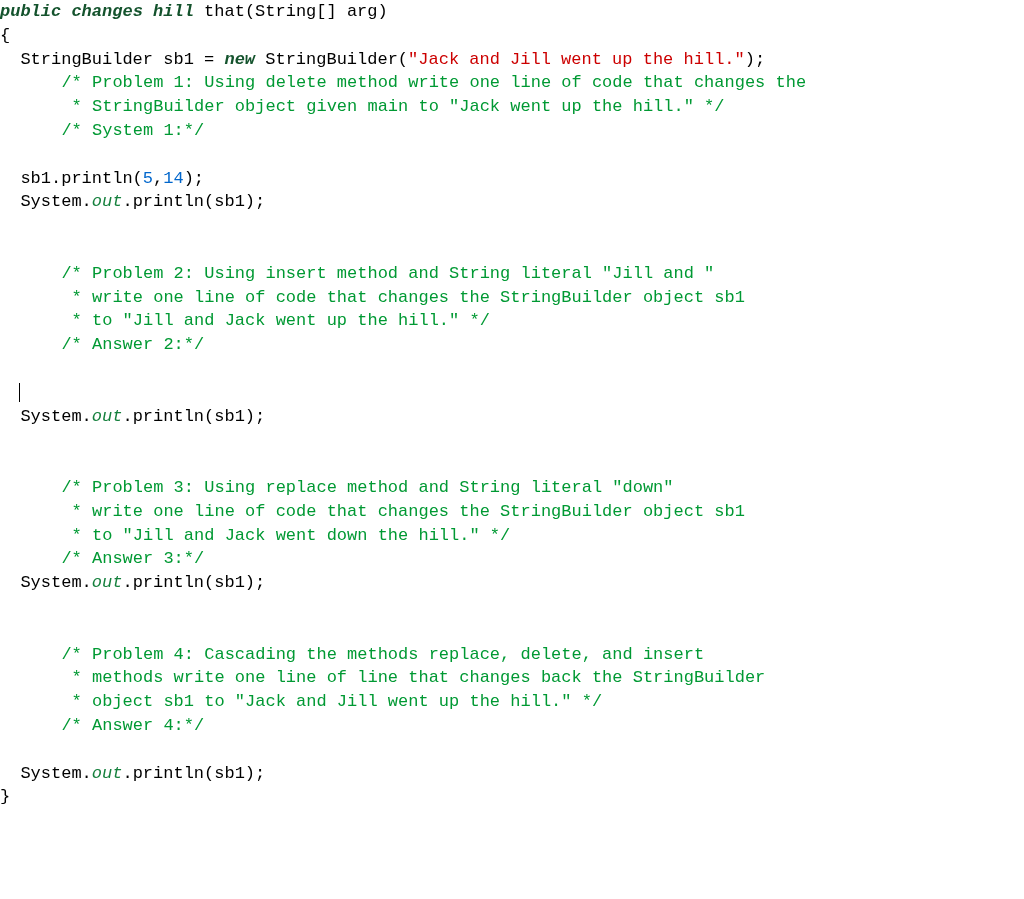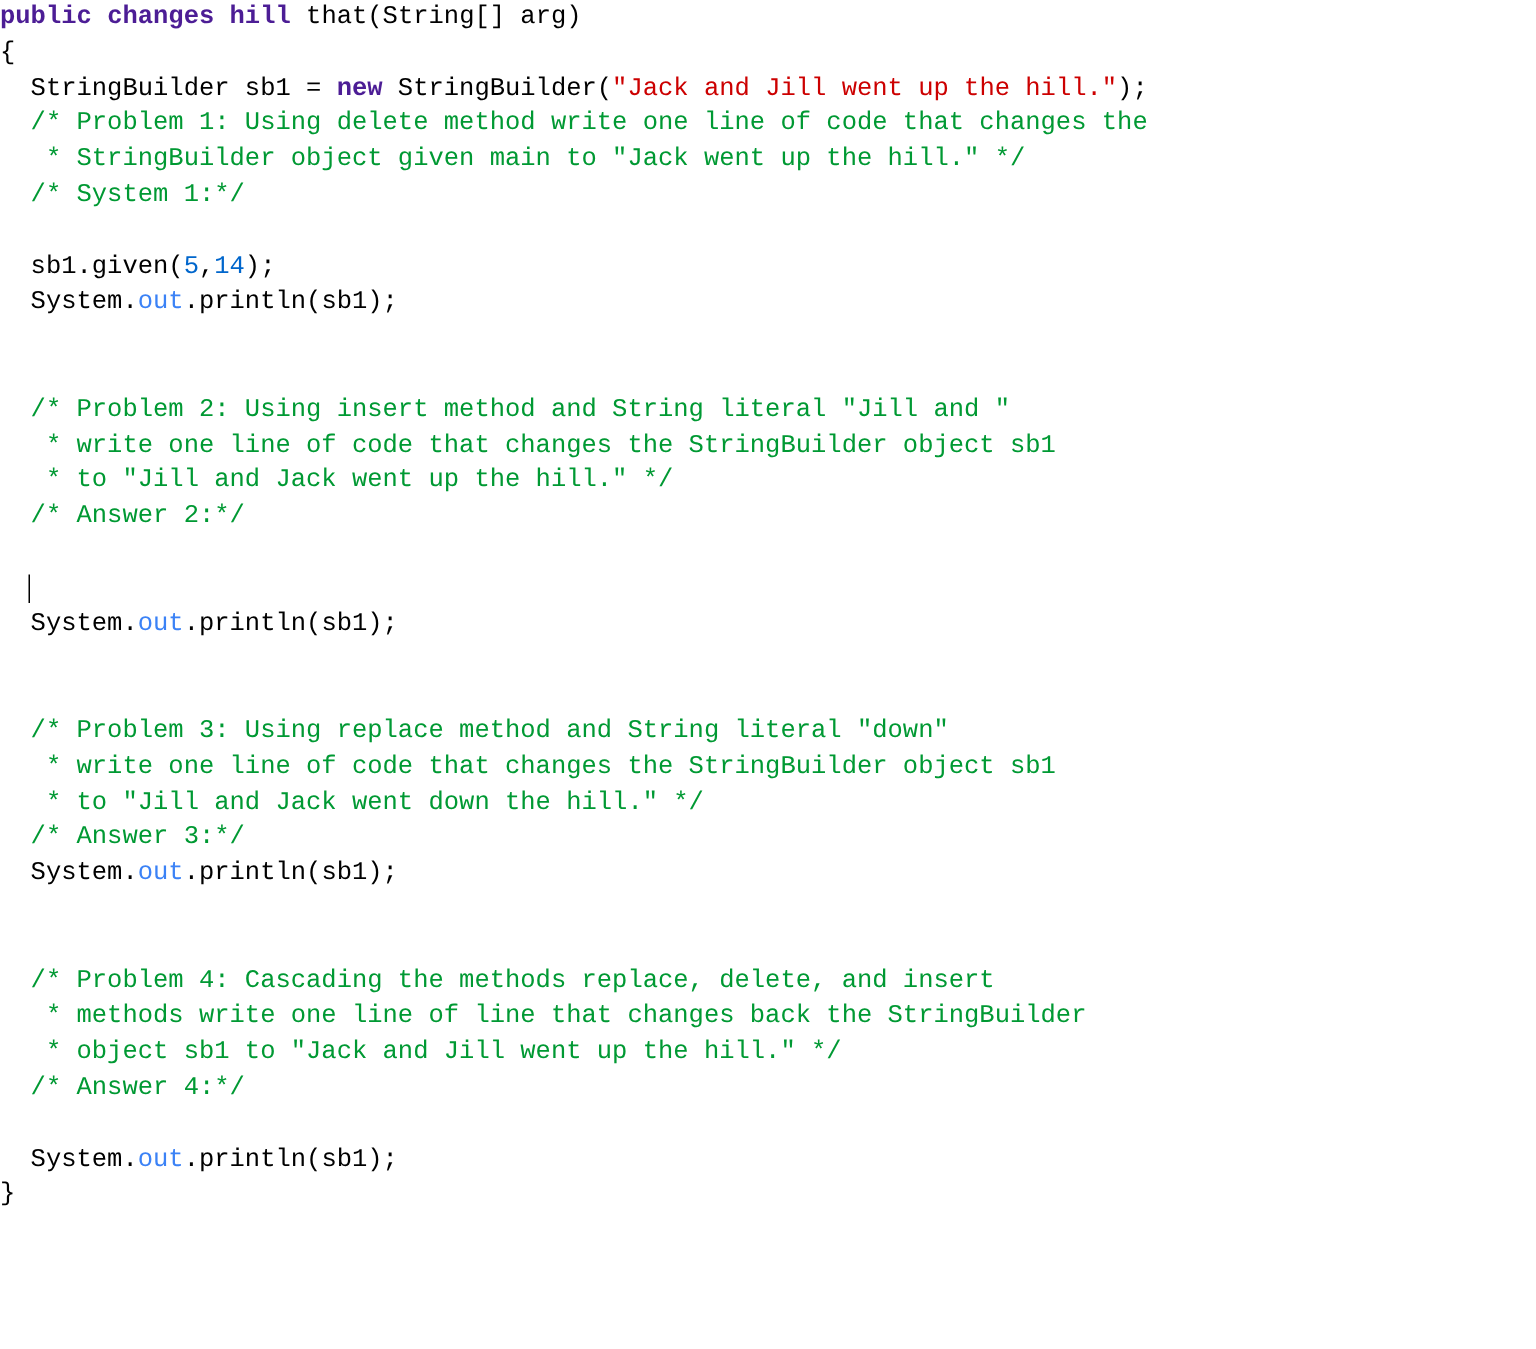--- a/index.html
+++ b/index.html
@@ -10,45 +10,45 @@
       font-size: 17px;
       line-height: 1.4;
       color: #000000;
     }
     pre {
       margin: 0;
       padding: 0;
       white-space: pre;
       font-family: inherit;
     }
-    .tok-keyword { color: #4c1d95; font-weight: bold; }
+    .tok-keyword { color: #14532d; font-weight: bold; font-style: italic; }
     .tok-string { color: #cc0000; }
-    .tok-comment { color: #009933; }
+    .tok-comment { color: #009933; margin-left: 41px; }
     .tok-number { color: #0066cc; }
-    .tok-static { color: #3b82f6; }
+    .tok-static { color: #15803d; font-style: italic; }
     .cursor {
       display: inline-block;
       width: 1px;
       height: 1.1em;
       background: #000;
       vertical-align: text-bottom;
       margin-left: -1px;
     }
   </style>
 </head>
 <body>
 
 <pre><span class="tok-keyword">public</span> <span class="tok-keyword">changes</span> <span class="tok-keyword">hill</span> <span>that</span>(<span>String[] arg</span><span>)</span>
 <span>{</span>
 <span>  StringBuilder sb1 = </span><span class="tok-keyword">new</span><span> StringBuilder(</span><span class="tok-string">"Jack and Jill went up the hill."</span><span>);</span>
 <span class="tok-comment">  /* Problem 1: Using delete method write one line of code that changes the</span>
 <span class="tok-comment">   * StringBuilder object given main to "Jack went up the hill." */</span>
 <span class="tok-comment">  /* System 1:*/</span>
 
-<span>  sb1.given(</span><span class="tok-number">5</span><span>,</span><span class="tok-number">14</span><span>);</span>
+<span>  sb1.println(</span><span class="tok-number">5</span><span>,</span><span class="tok-number">14</span><span>);</span>
 <span>  System.</span><span class="tok-static">out</span><span>.println(sb1);</span>
 
 
 <span class="tok-comment">  /* Problem 2: Using insert method and String literal "Jill and "</span>
 <span class="tok-comment">   * write one line of code that changes the StringBuilder object sb1</span>
 <span class="tok-comment">   * to "Jill and Jack went up the hill." */</span>
 <span class="tok-comment">  /* Answer 2:*/</span>
 
 <span>  </span><span class="cursor"></span>
 <span>  System.</span><span class="tok-static">out</span><span>.println(sb1);</span>

